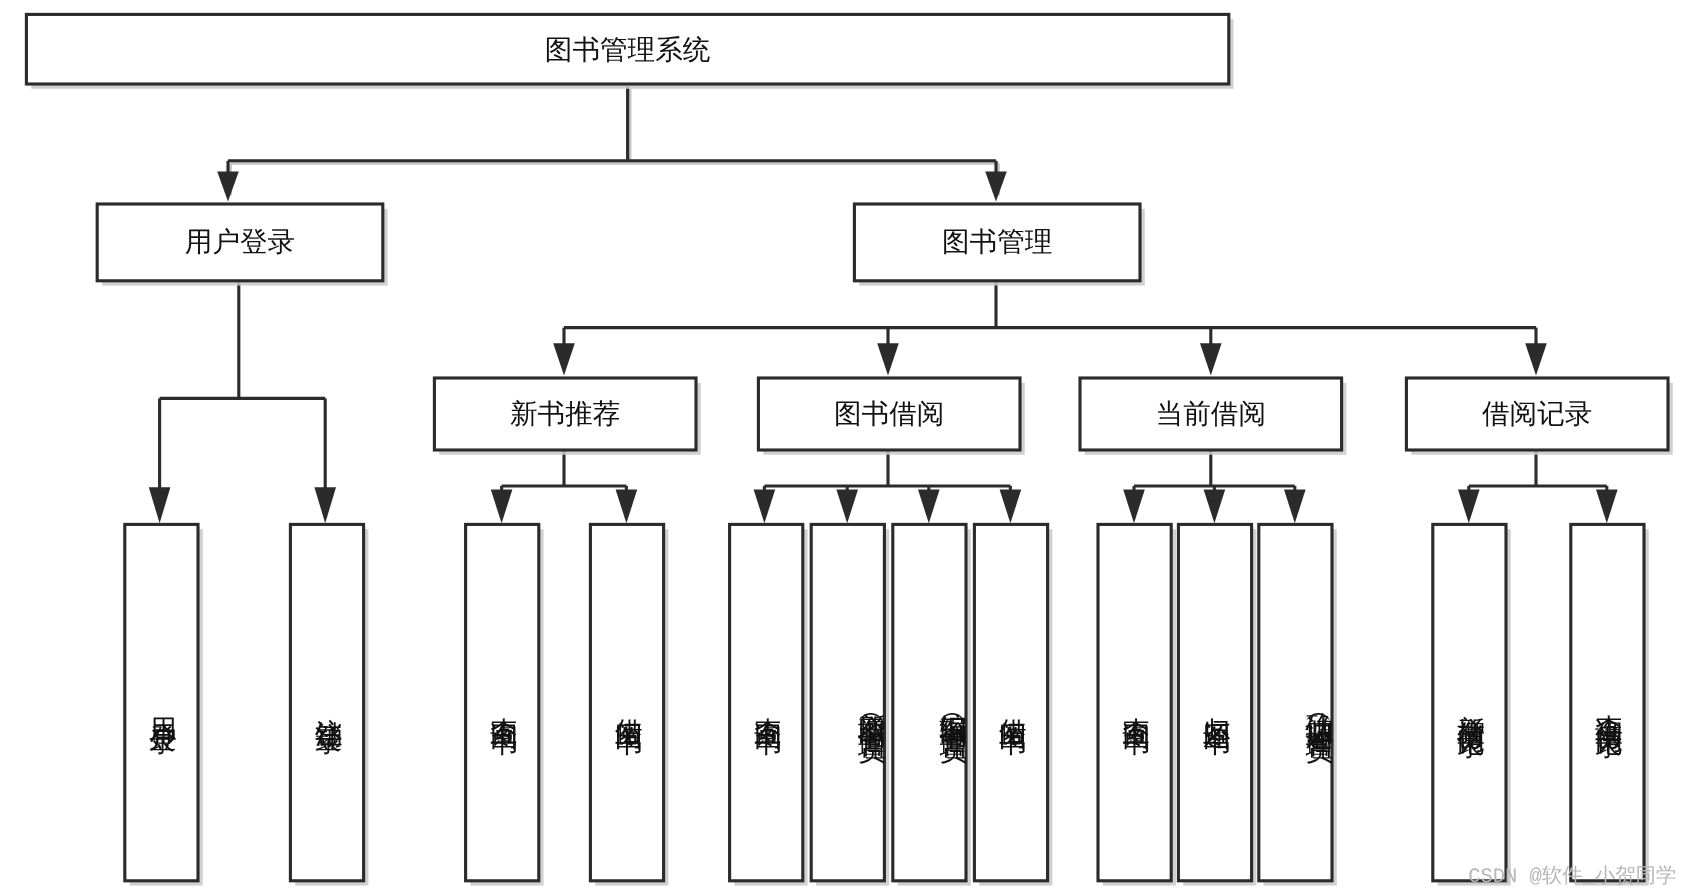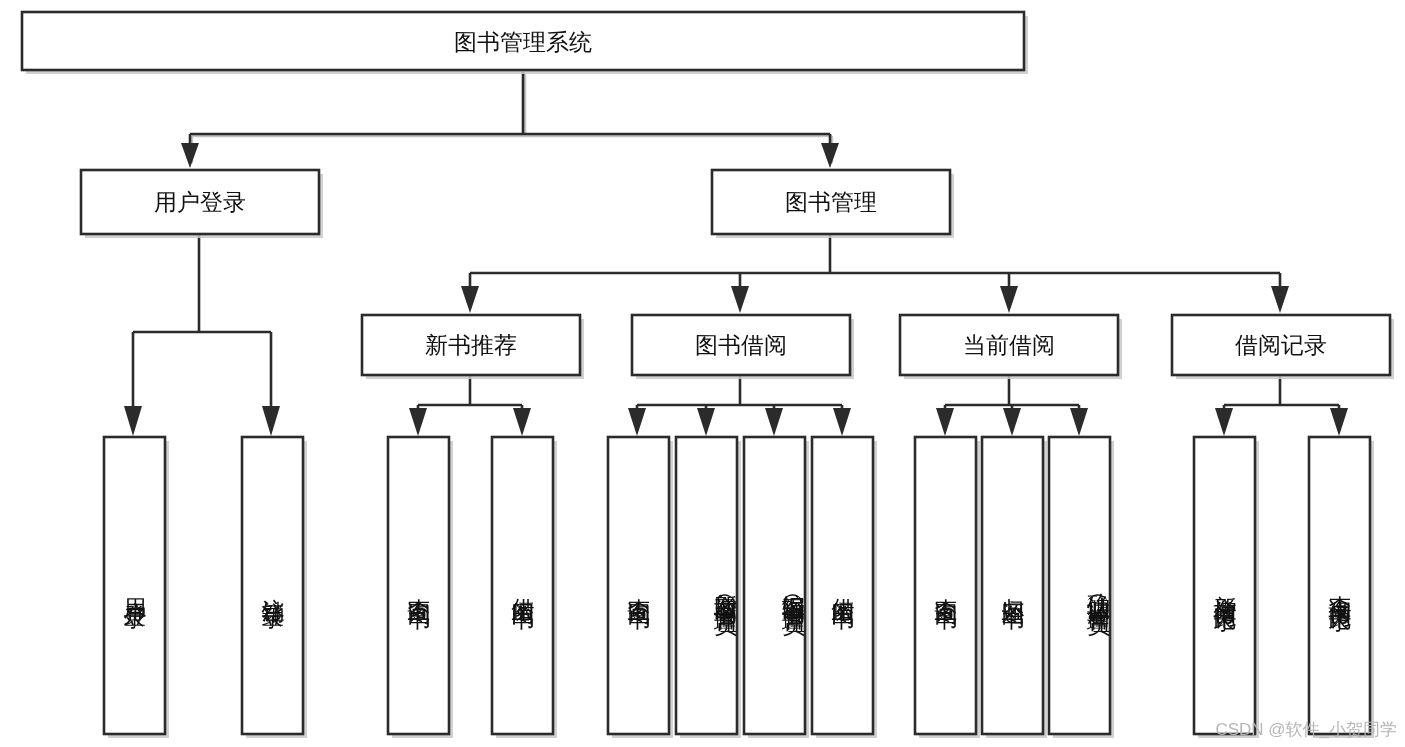--- a/index.html
+++ b/index.html
@@ -72,21 +72,21 @@
     align-items: center;
     justify-content: center;
     text-align: center;
     white-space: nowrap;
     pointer-events: none;
   }
   .watermark {
     position: absolute;
     right: 8px;
     bottom: 6px;
-    font-family: Liberation Sans, sans-serif;
+    font-family: Liberation Mono, monospace;
     font-size: 17px;
     color: #b6b6b6;
     white-space: nowrap;
     margin-left: 26px;
   }
 </style>
 </head>
 <body>
 
 <div id="diagram-root">

